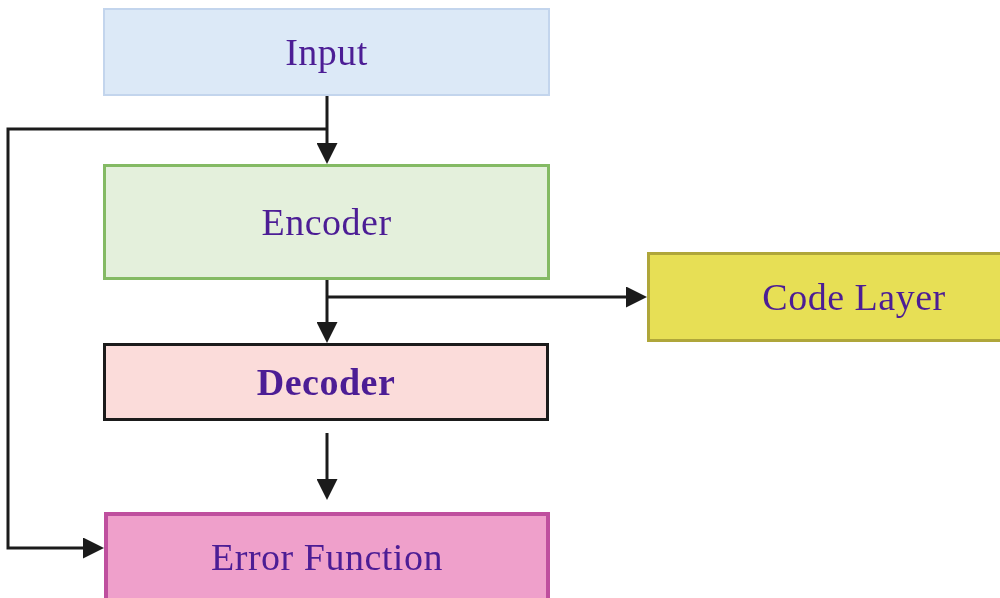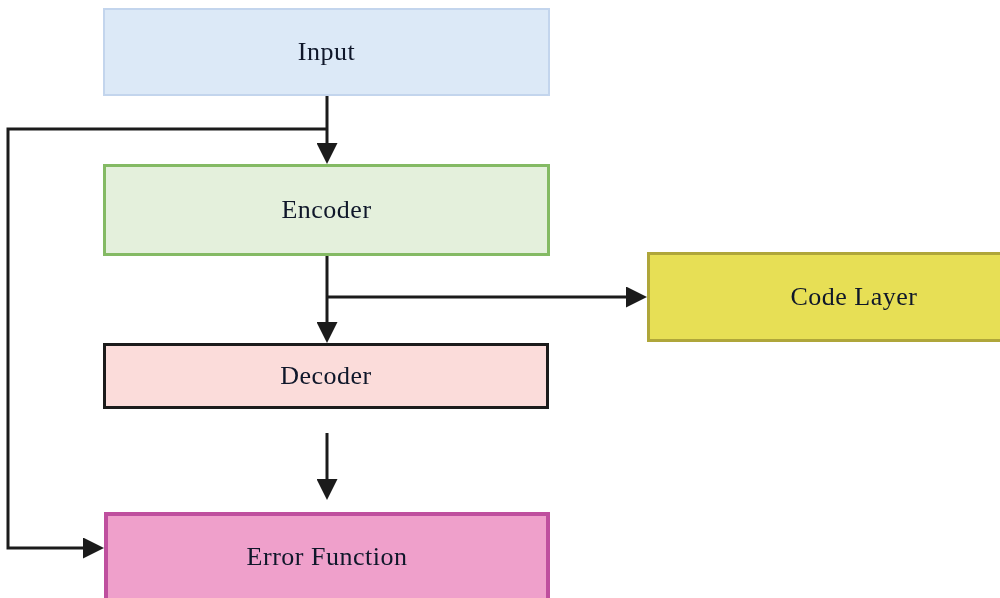--- a/index.html
+++ b/index.html
@@ -17,44 +17,45 @@
   }
   .node {
     position: absolute;
     box-sizing: border-box;
     display: flex;
     align-items: center;
     justify-content: center;
     text-align: center;
   }
   .node .label {
-    font-size: 26px;
-    color: #0f172a;
+    font-size: 38px;
+    color: #4c1d95;
     letter-spacing: 0.5px;
     line-height: 1;
   }
   .node-input {
     left: 103px; top: 8px; width: 447px; height: 88px;
     background: #dce9f7;
     border: 2px solid #c3d5ed;
   }
   .node-encoder {
-    left: 103px; top: 164px; width: 447px; height: 92px;
+    left: 103px; top: 164px; width: 447px; height: 116px;
     background: #e4f0dc;
     border: 3px solid #84ba64;
   }
   .node-code-layer {
     left: 647px; top: 252px; width: 414px; height: 90px;
     background: #e7df55;
     border: 3px solid #afa63a;
   }
   .node-decoder {
-    left: 103px; top: 343px; width: 446px; height: 66px;
+    left: 103px; top: 343px; width: 446px; height: 78px;
     background: #fbdcda;
     border: 3px solid #1b1b1b;
+    font-weight: bold;
   }
   .node-error-function {
     left: 104px; top: 500px; width: 446px; height: 90px;
     background: #efa0cb;
     border: 4px solid #bf4f9e;
     margin-top: 12px;
   }
   .edges-overlay {
     position: absolute;
     left: 0; top: 0;

